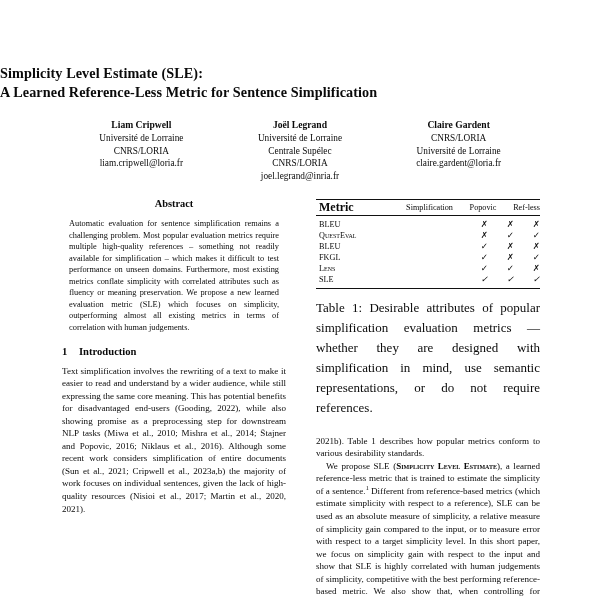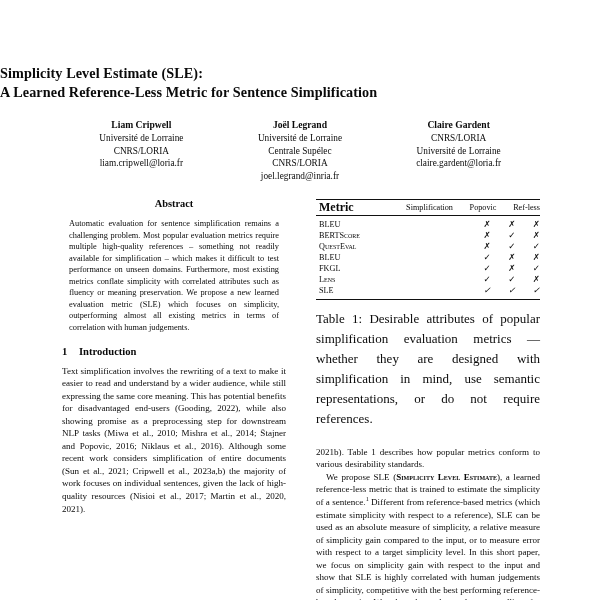--- a/index.html
+++ b/index.html
@@ -231,26 +231,20 @@
         <hr class="rule-mid">
         <table class="metrics">
           <tbody>
             <tr class="first-body">
               <td class="metric-c">BLEU</td>
               <td class="mark">✗</td>
               <td class="mark">✗</td>
               <td class="mark">✗</td>
             </tr>
             <tr>
-              <td class="metric-c sc">BERTScore</td>
-              <td class="mark">✗</td>
-              <td class="mark">✓</td>
-              <td class="mark">✗</td>
-            </tr>
-            <tr>
               <td class="metric-c sc">QuestEval</td>
               <td class="mark">✗</td>
               <td class="mark">✓</td>
               <td class="mark">✓</td>
             </tr>
             <tr>
               <td class="metric-c">BLEU</td>
               <td class="mark">✓</td>
               <td class="mark">✗</td>
               <td class="mark">✗</td>

